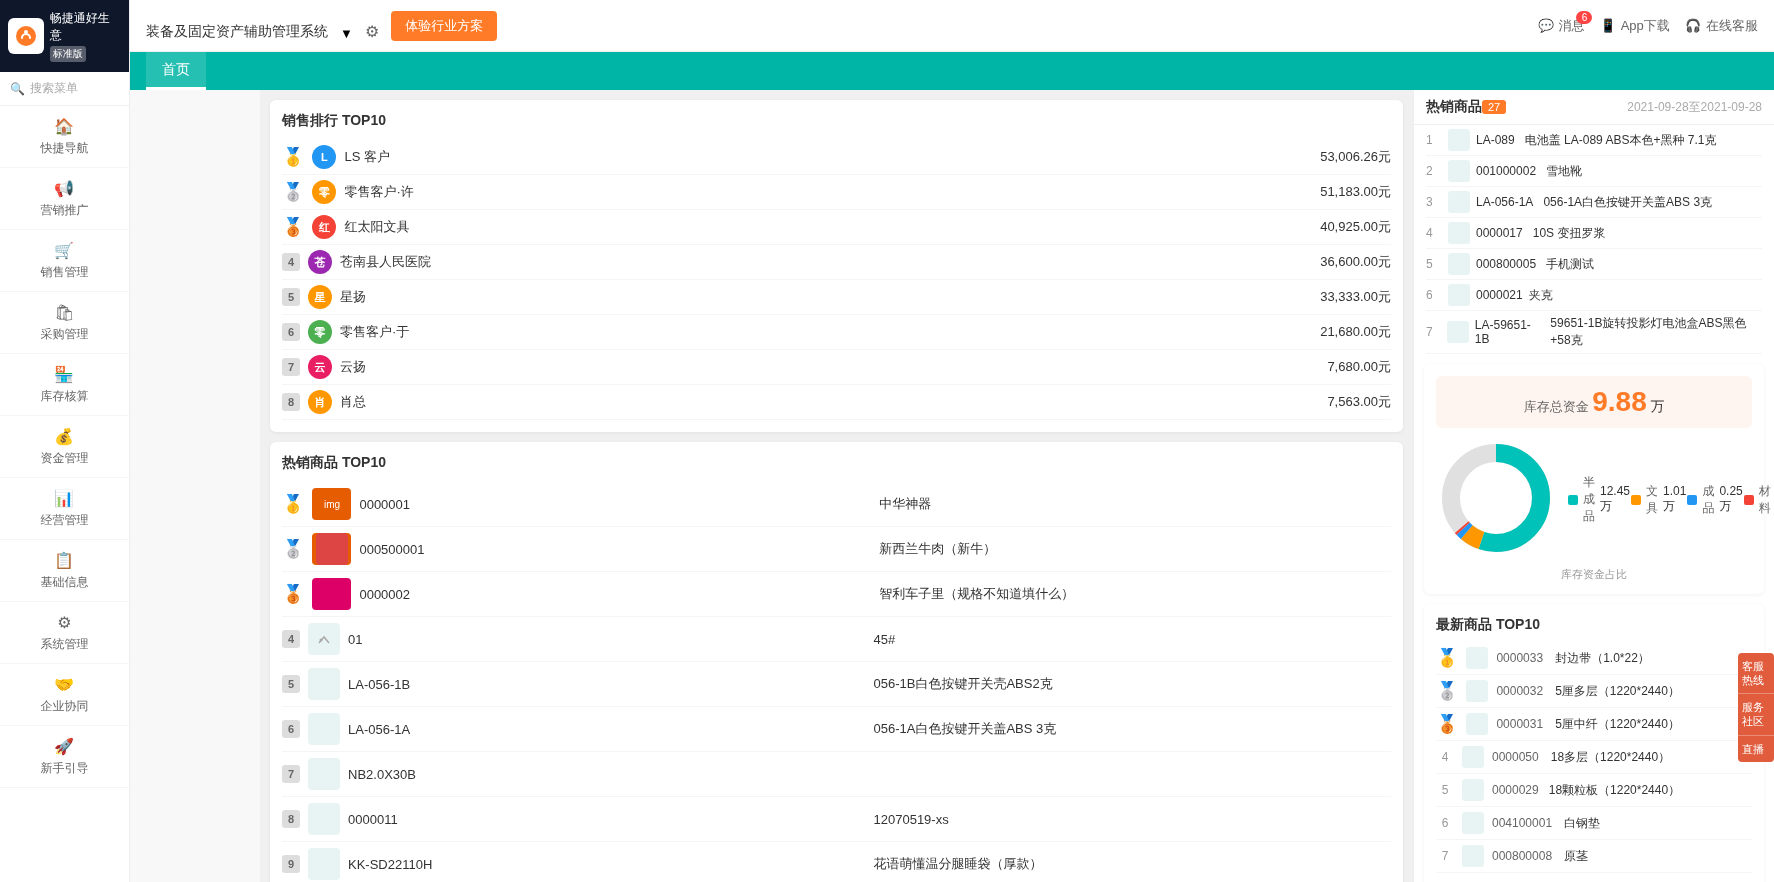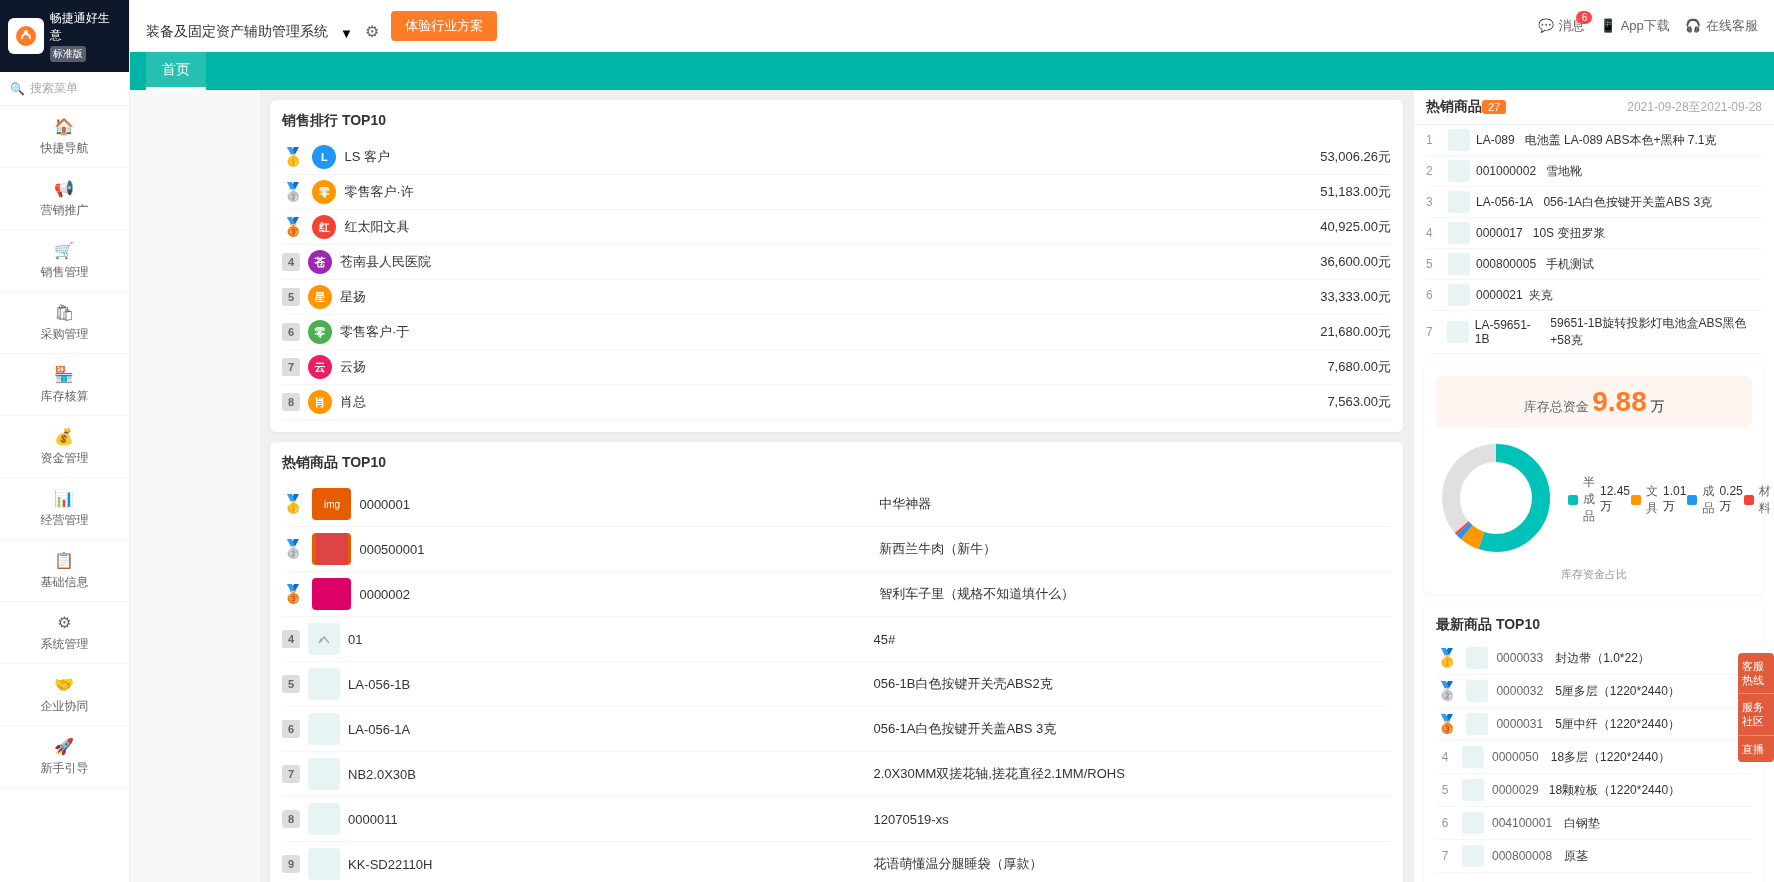--- a/index.html
+++ b/index.html
@@ -594,21 +594,20 @@
           </div>
 
           <div class="product-row">
             <span class="rank-num normal">7</span>
             <div class="product-no-image">
               <svg viewBox="0 0 18 18" width="18" height="18">
                   <rect width="18" height="18" fill="#e8f4f3" rx="3"></rect>
                 </svg>
             </div>
             <span class="rank-name">NB2.0X30B</span>
-            <span class="rank-name">2.0X30MM双搓花轴,搓花直径2.1MM/ROHS</span>
           </div>
 
           <div class="product-row">
             <span class="rank-num normal">8</span>
             <div class="product-no-image">
               <svg viewBox="0 0 18 18" width="18" height="18">
                   <rect width="18" height="18" fill="#e8f4f3" rx="3"></rect>
                 </svg>
             </div>
             <span class="rank-name">0000011</span>

